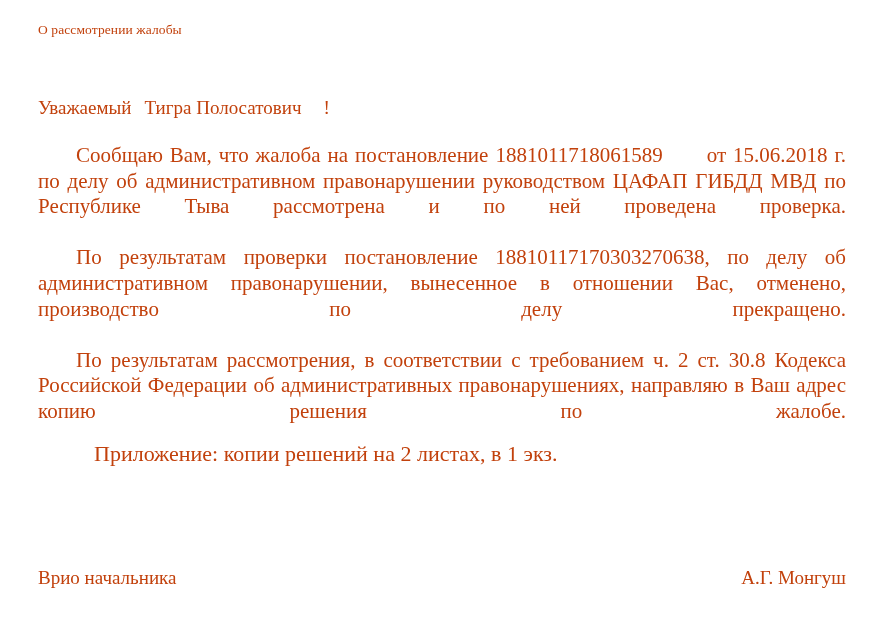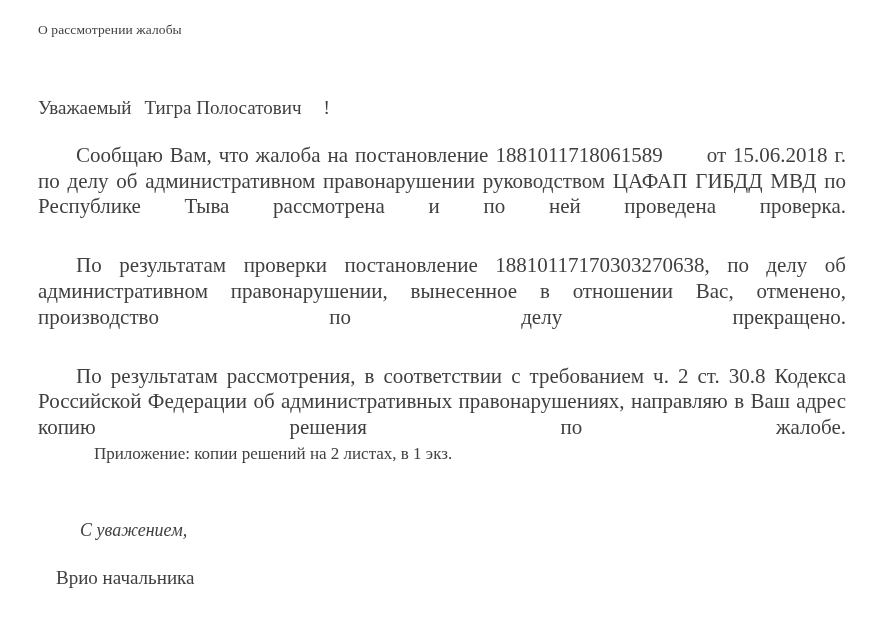--- a/index.html
+++ b/index.html
@@ -8,21 +8,21 @@
     padding: 0;
     background: #ffffff;
   }
   .page {
     position: relative;
     width: 878px;
     height: 629px;
     background: #ffffff;
     overflow: hidden;
     font-family: "Liberation Serif", "DejaVu Serif", serif;
-    color: #404040;
+    color: #c2410c;
     -webkit-font-smoothing: antialiased;
   }
 
   
   .doc-subject {
     position: absolute;
     left: 38px;
     top: 22px;
     font-size: 13.5px;
     line-height: 16px;
@@ -53,36 +53,36 @@
     line-height: 25.6px;
     text-align: justify;
     text-justify: inter-word;
   }
   .para {
     margin: 0;
     text-indent: 38px;
     text-align: justify;
     text-justify: inter-word;
   }
-  .para + .para { margin-top: 8px; }
+  .para + .para { margin-top: 0; }
   
   .para::after {
     content: "";
     display: inline-block;
     width: 100%;
   }
   .wide-space { display: inline-block; width: 44px; }
 
   
   .attachment {
     position: absolute;
     left: 38px;
     top: 441px;
     width: 808px;
-    font-size: 17px;
+    font-size: 22px;
     line-height: 25.6px;
     text-indent: 56px;
   }
 
   
   .closing {
     position: absolute;
     left: 38px;
     top: 518px;
     font-size: 18px;
@@ -96,21 +96,21 @@
     position: absolute;
     left: 38px;
     top: 566px;
     width: 808px;
     display: flex;
     justify-content: space-between;
     align-items: baseline;
     font-size: 19px;
     line-height: 24px;
   }
-  .signature-role { white-space: nowrap; margin-left: 18px; }
+  .signature-role { white-space: nowrap; }
   .signature-name { white-space: nowrap; }
 </style>
 </head>
 <body>
 
 <div class="page">
 
   <div class="doc-subject">О рассмотрении жалобы</div>
 
   <div class="salutation">
@@ -122,19 +122,19 @@
     <p class="para"><span>Сообщаю Вам, что жалоба на постановление</span> <span>1881011718061589</span><span class="wide-space"></span><span>от 15.06.2018 г. по делу об административном правонарушении руководством ЦАФАП ГИБДД МВД по Республике Тыва рассмотрена и по ней проведена проверка.</span></p>
 
     <p class="para"><span>По результатам проверки постановление</span> <span>18810117170303270638</span><span>, по делу об административном правонарушении, вынесенное в отношении Вас, отменено, производство по делу прекращено.</span></p>
 
     <p class="para"><span>По результатам рассмотрения, в соответствии с требованием ч. 2 ст. 30.8 Кодекса Российской Федерации об административных правонарушениях, направляю в Ваш адрес копию решения по жалобе.</span></p>
 
   </div>
 
   <div class="attachment">Приложение: копии решений на 2 листах, в 1 экз.</div>
 
-  <div class="closing">С уважением,</div>
 
   <div class="signature-row">
     <span class="signature-role">Врио начальника</span>
+    <span class="signature-name">А.Г. Монгуш</span>
   </div>
 
 </div>
 
 </body></html>

